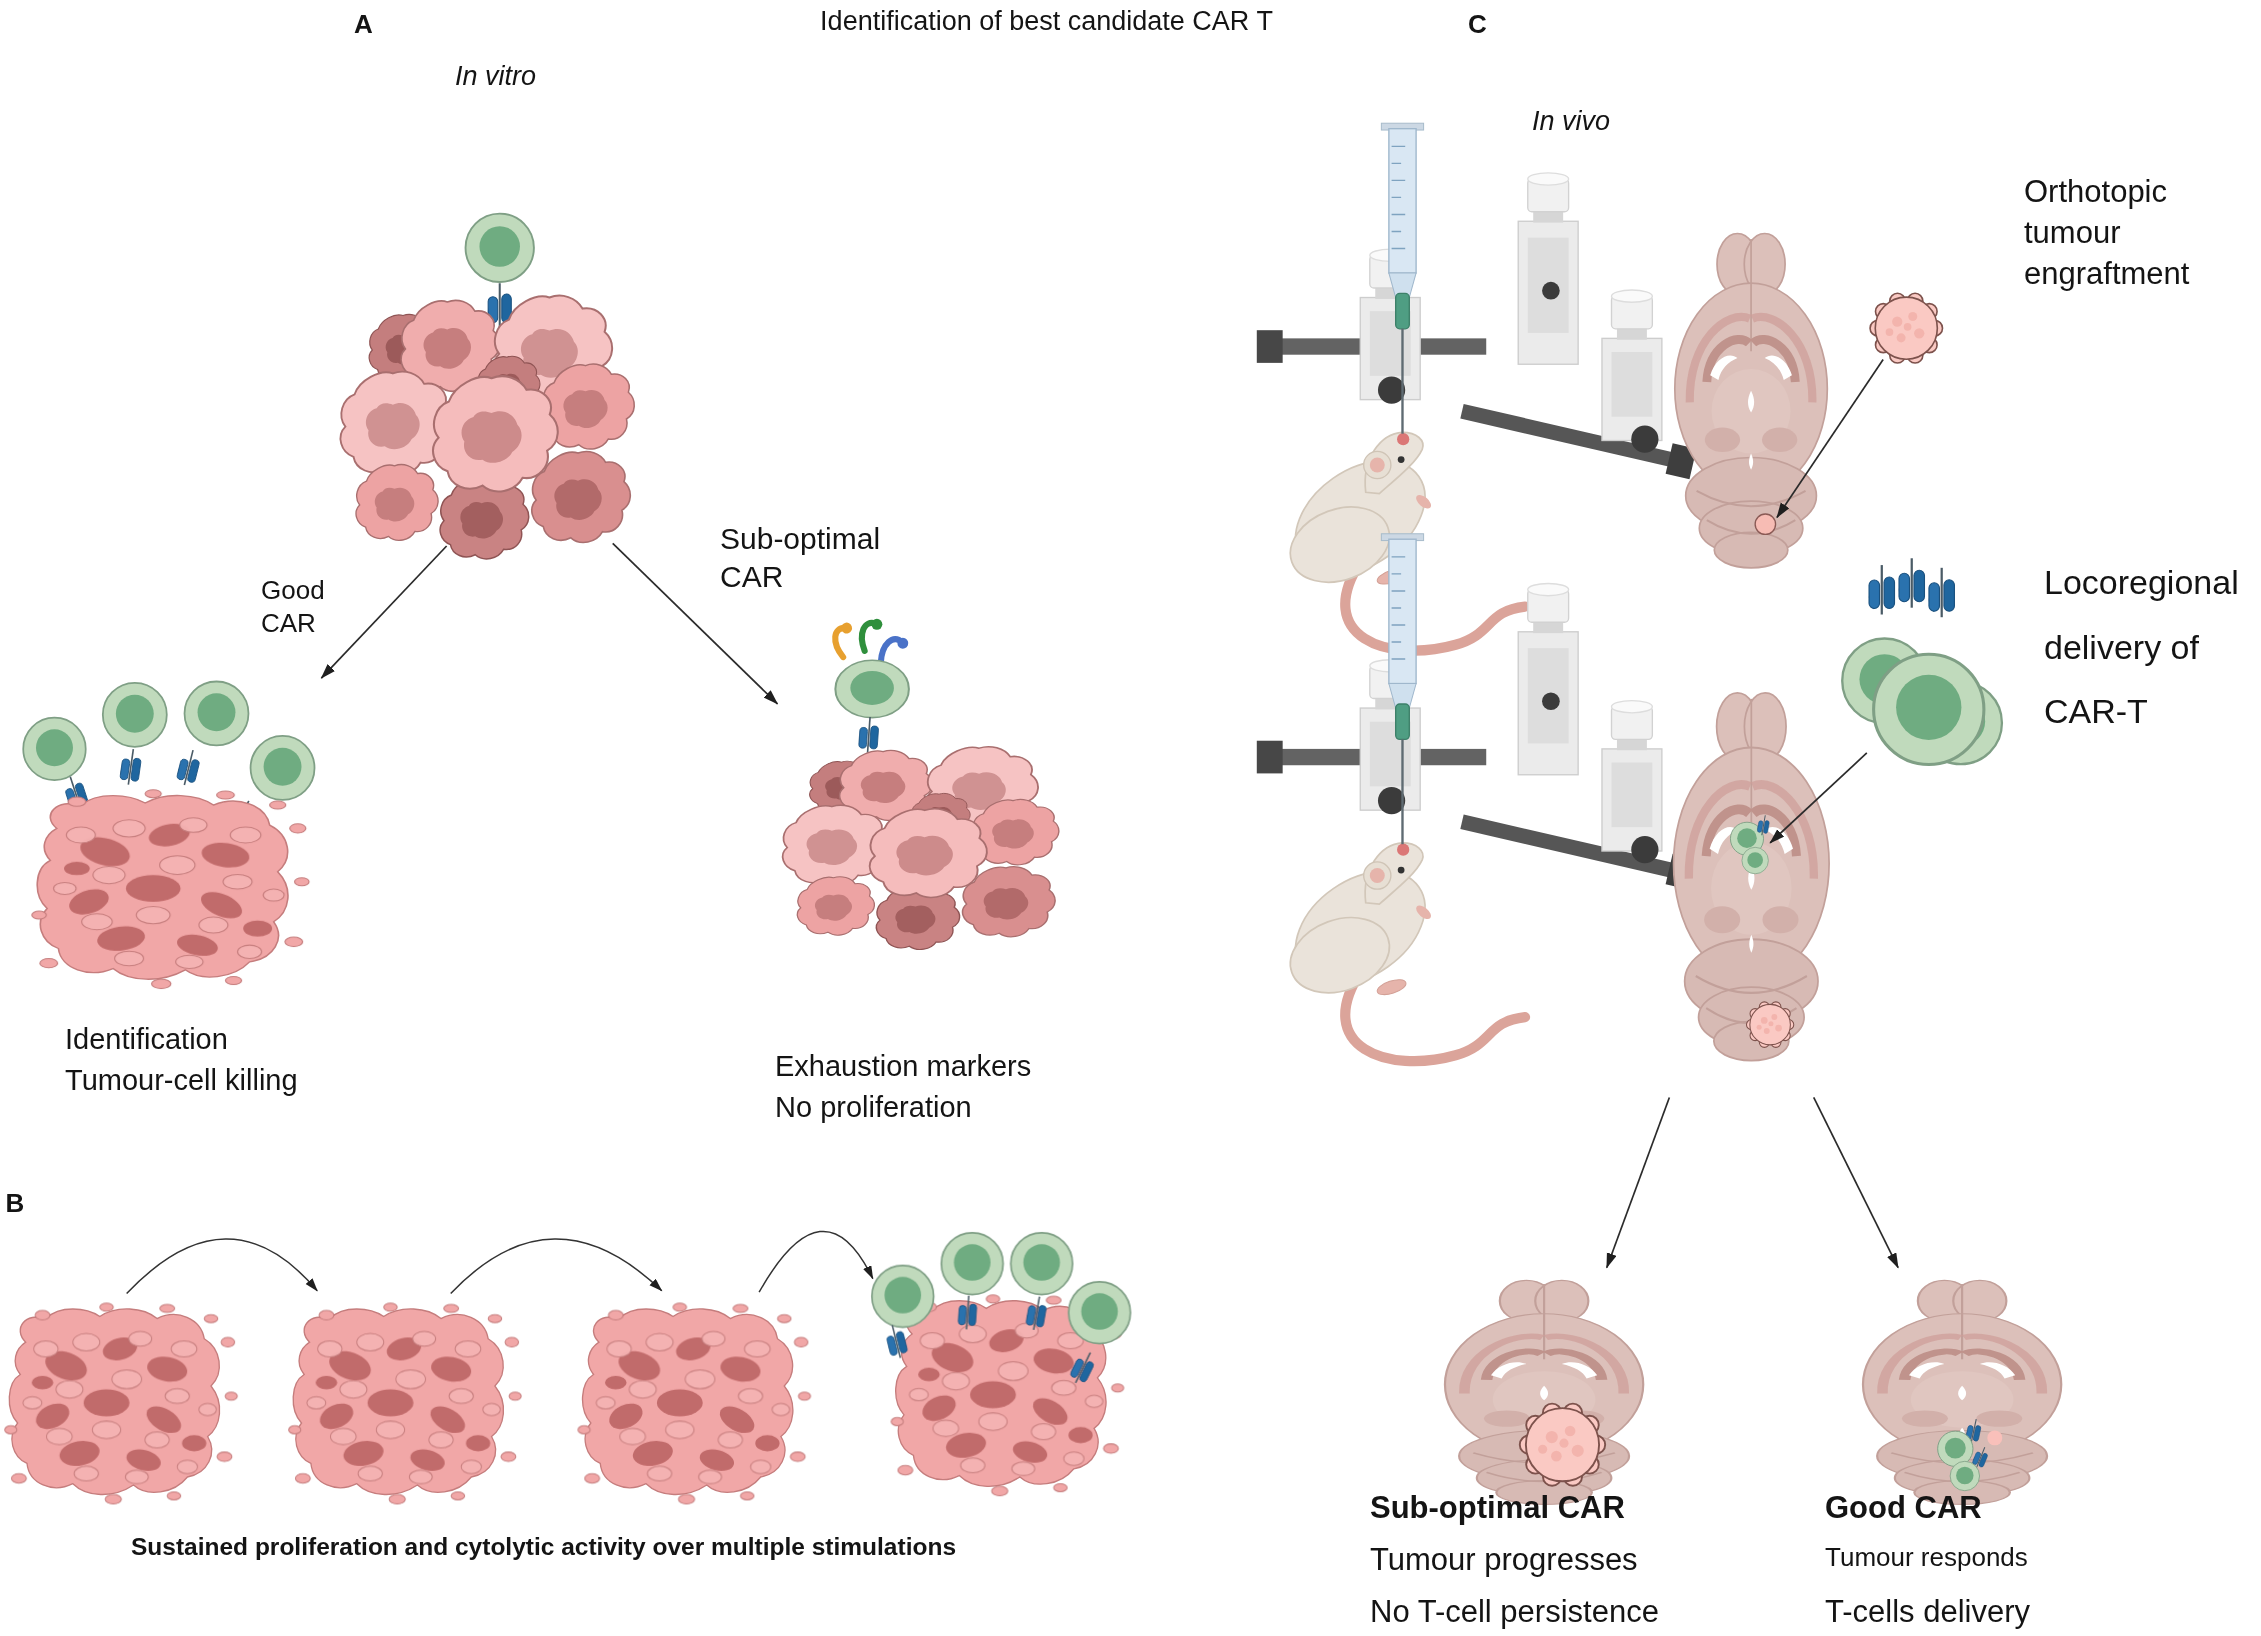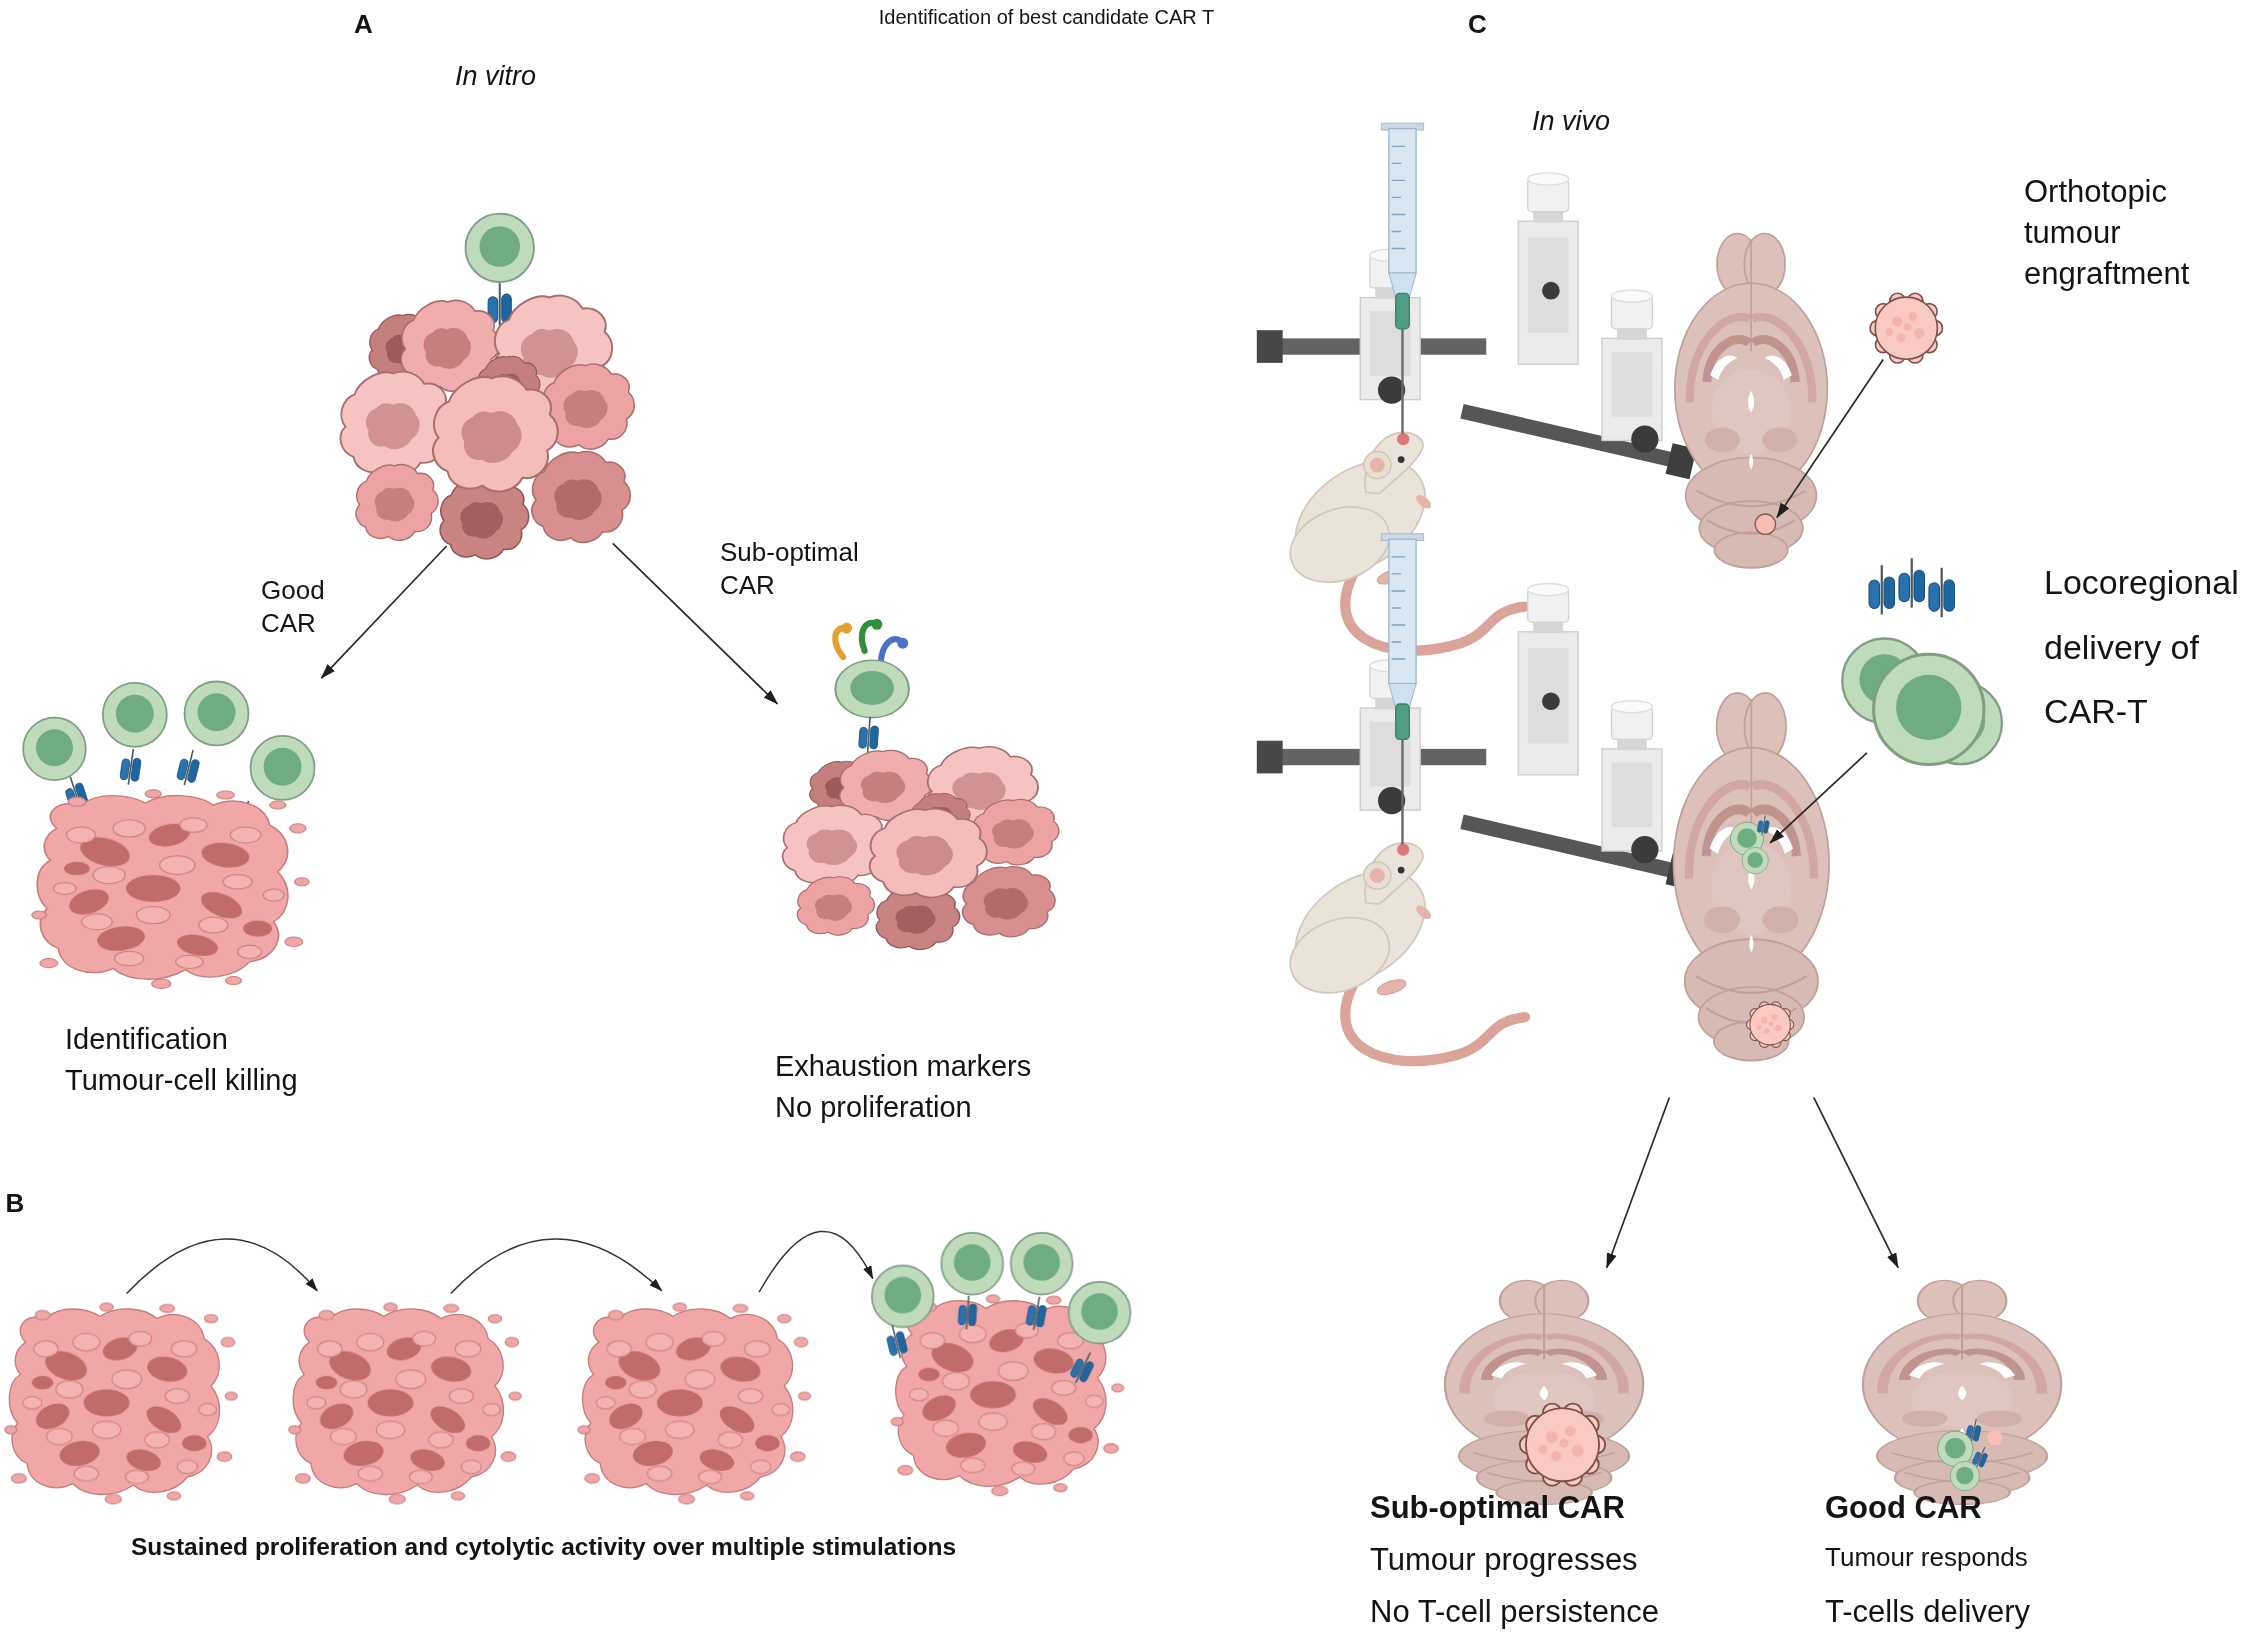--- a/index.html
+++ b/index.html
@@ -289,28 +289,28 @@
   <g>
     <use href="#recep" transform="translate(2892,2082) rotate(12) scale(0.55)"></use>
     <use href="#recep" transform="translate(2906,2122) rotate(22) scale(0.5)"></use>
     <use href="#gcell" transform="translate(2872,2128) scale(0.48)"></use>
     <use href="#gcell" transform="translate(2886,2168) scale(0.40)"></use>
     <circle cx="2930" cy="2112" r="11" fill="#f9c0ba"></circle>
   </g>
 </svg>
 
 <div class="t bold" style="left:354px;top:6.8px;font-size:26px;">A</div>
-<div class="t ctr" style="left:689px;top:4.1px;width:715px;font-size:20px;">Identification of best candidate CAR T</div>
+<div class="t ctr" style="left:689px;top:4.1px;width:715px;font-size:27px;">Identification of best candidate CAR T</div>
 <div class="t bold" style="left:1468px;top:6.8px;font-size:26px;">C</div>
 <div class="t it" style="left:455px;top:59px;font-size:27px;font-style:italic;">In vitro</div>
 <div class="t it" style="left:1532px;top:59px;font-size:27px;margin-top:45px;">In vivo</div>
 
 <div class="t" style="left:261px;top:574px;font-size:26px;line-height:1.26;">Good
 CAR</div>
-<div class="t" style="left:720px;top:536px;font-size:26px;line-height:1.26;">Sub-optimal
+<div class="t" style="left:720px;top:520px;font-size:30px;line-height:1.26;">Sub-optimal
 CAR</div>
 
 <div class="t" style="left:65px;top:1019px;font-size:29px;line-height:1.42;">Identification
 Tumour-cell killing</div>
 <div class="t" style="left:775px;top:1046px;font-size:29px;line-height:1.42;">Exhaustion markers
 No proliferation</div>
 
 <div class="t bold" style="left:5.4px;top:1186px;font-size:26px;">B</div>
 <div class="t" style="left:131px;top:1531px;font-size:24.5px;font-weight:bold;">Sustained proliferation and cytolytic activity over multiple stimulations</div>
 

